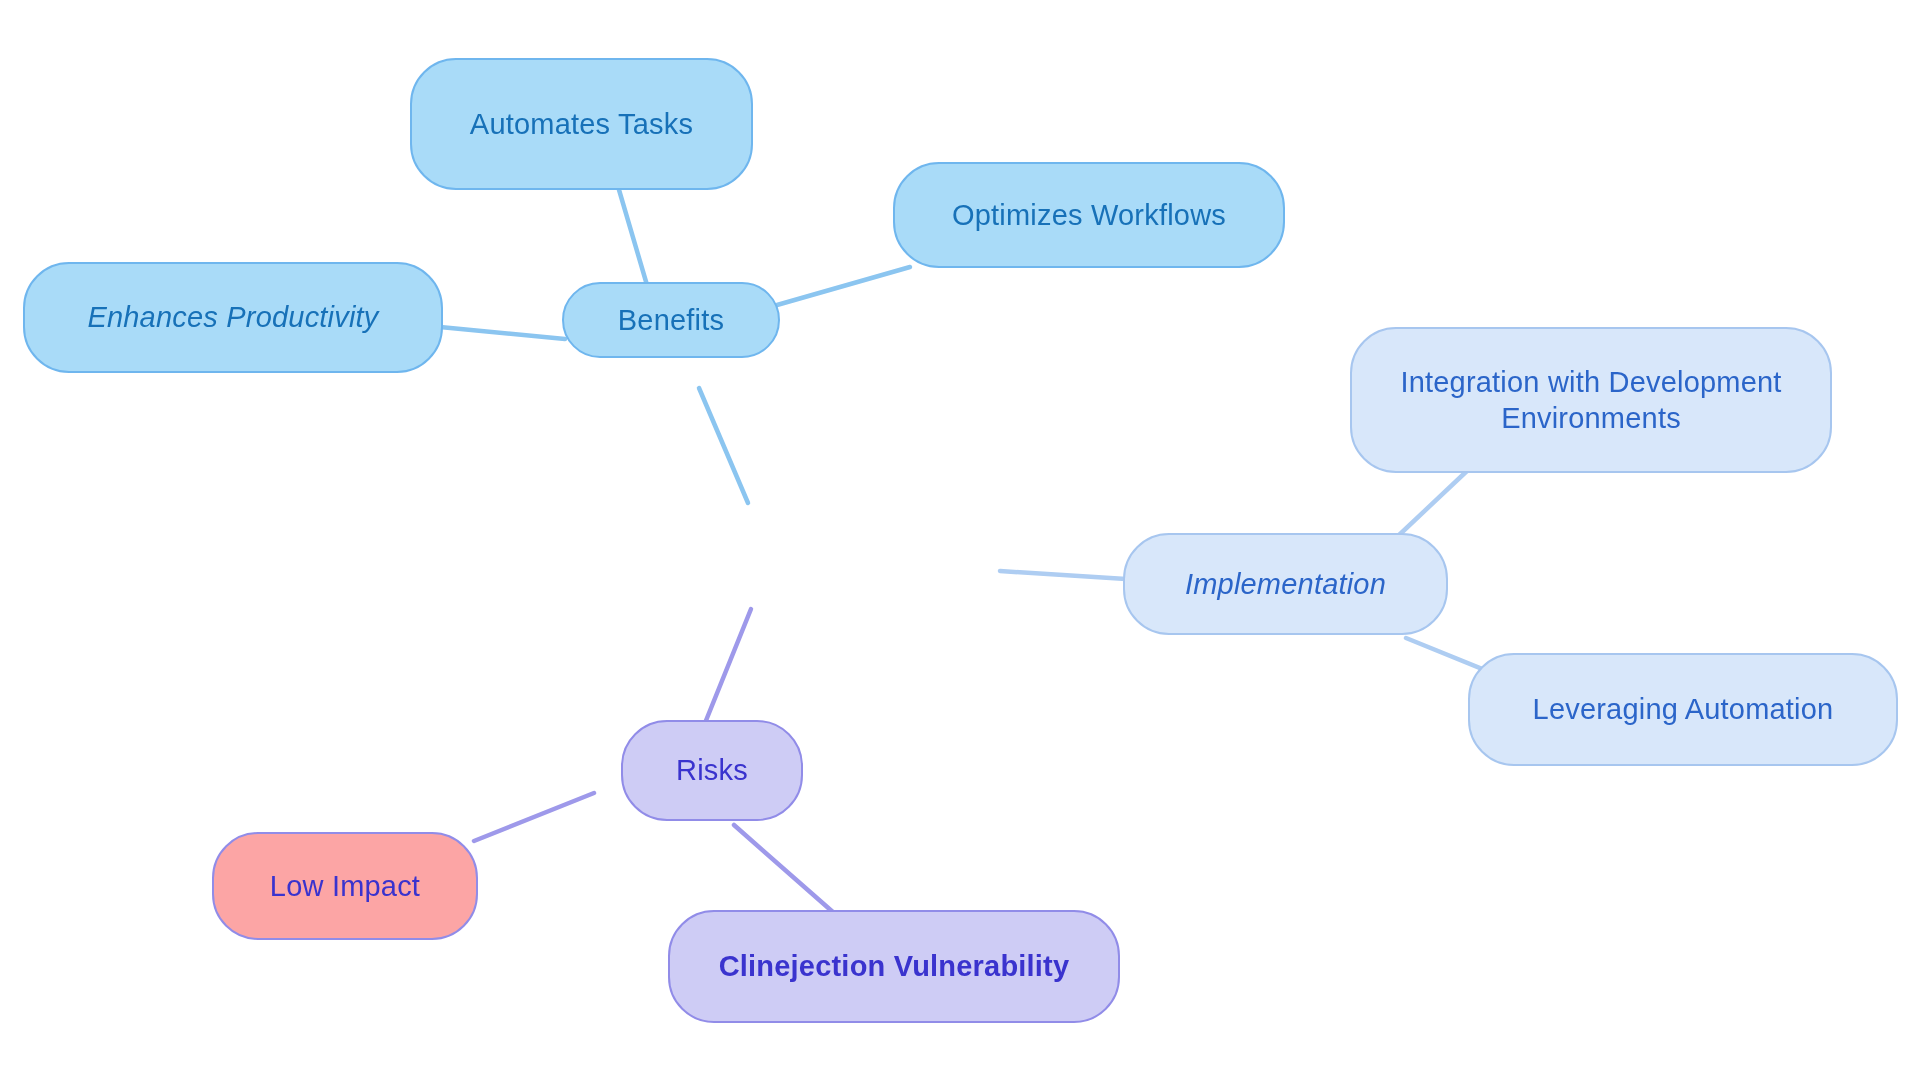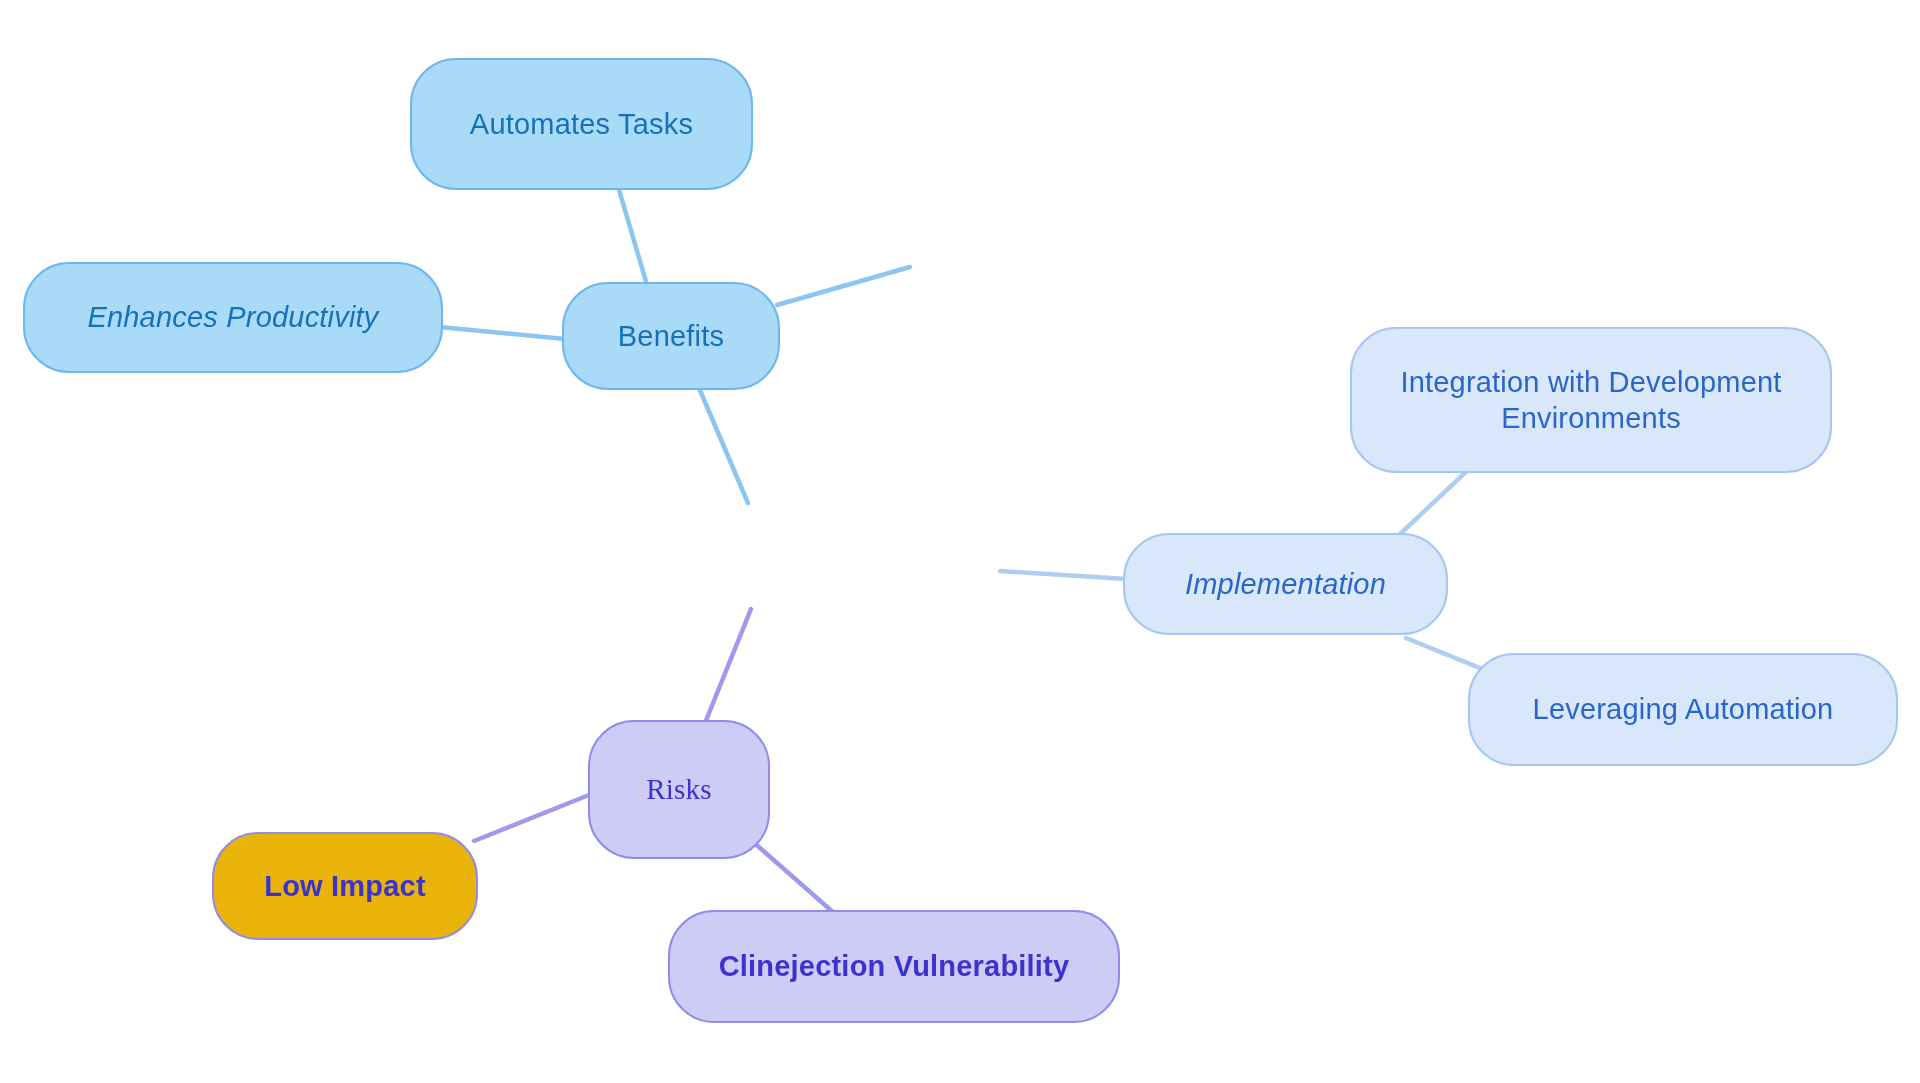--- a/index.html
+++ b/index.html
@@ -39,28 +39,28 @@
     font-size: 29px;
     line-height: 1.25;
     letter-spacing: 0.2px;
   }
   .node .node-label {
     display: block;
     padding: 0 24px;
   }
   
   .n-root          { left: 548px;  top: 500px; width: 455px; height: 112px; font-size: 30px; border-radius: 50px; }
-  .n-benefits      { left: 562px;  top: 282px; width: 218px; height: 108px; }
+  .n-benefits      { left: 562px;  top: 282px; width: 218px; height: 76px; }
   .n-automates     { left: 410px;  top: 58px;  width: 343px; height: 132px; }
   .n-optimizes     { left: 893px;  top: 162px; width: 392px; height: 106px; }
   .n-enhances      { left: 23px;   top: 262px; width: 420px; height: 111px; font-style: italic; }
   .n-implementation{ left: 1123px; top: 533px; width: 325px; height: 102px; font-style: italic; }
   .n-integration   { left: 1350px; top: 327px; width: 482px; height: 146px; }
   .n-leveraging    { left: 1468px; top: 653px; width: 430px; height: 113px; }
-  .n-risks         { left: 588px;  top: 720px; width: 182px; height: 139px; font-family: Liberation Serif, serif; }
+  .n-risks         { left: 621px;  top: 720px; width: 182px; height: 101px; }
   .n-lowimpact     { left: 212px;  top: 832px; width: 266px; height: 108px; }
   .n-clinejection  { left: 668px;  top: 910px; width: 452px; height: 113px; }
 </style>
 </head>
 <body>
 
 <div class="canvas">
 
   <svg class="edges" viewBox="0 0 1920 1083">
     <line class="edge" x1="748" y1="503" x2="699" y2="388" style="stroke: rgb(139, 197, 240);"></line>
@@ -77,20 +77,23 @@
 
 
   <div class="node n-benefits" style="background-color: rgb(169, 219, 248); border-color: rgb(111, 182, 238); color: rgb(23, 113, 184);">
     <span class="node-label">Benefits</span>
   </div>
 
   <div class="node n-automates" style="background-color: rgb(169, 219, 248); border-color: rgb(111, 182, 238); color: rgb(23, 113, 184);">
     <span class="node-label">Automates Tasks</span>
   </div>
 
+  <div class="node n-optimizes" style="background-color: rgb(169, 219, 248); border-color: rgb(111, 182, 238); color: rgb(23, 113, 184);">
+    <span class="node-label">Optimizes Workflows</span>
+  </div>
 
   <div class="node n-enhances" style="background-color: rgb(169, 219, 248); border-color: rgb(111, 182, 238); color: rgb(23, 113, 184);">
     <span class="node-label">Enhances Productivity</span>
   </div>
 
   <div class="node n-implementation" style="background-color: rgb(216, 231, 250); border-color: rgb(167, 198, 239); color: rgb(43, 101, 201);">
     <span class="node-label">Implementation</span>
   </div>
 
   <div class="node n-integration" style="background-color: rgb(216, 231, 250); border-color: rgb(167, 198, 239); color: rgb(43, 101, 201);">
@@ -98,21 +101,21 @@
   </div>
 
   <div class="node n-leveraging" style="background-color: rgb(216, 231, 250); border-color: rgb(167, 198, 239); color: rgb(43, 101, 201);">
     <span class="node-label">Leveraging Automation</span>
   </div>
 
   <div class="node n-risks" style="background-color: rgb(206, 204, 245); border-color: rgb(145, 140, 232); color: rgb(58, 51, 206);">
     <span class="node-label">Risks</span>
   </div>
 
-  <div class="node n-lowimpact" style="background-color: #eab308; border-color: rgb(145, 140, 232); color: rgb(58, 51, 206); font-weight: bold;">
+  <div class="node n-lowimpact" style="background-color: #fca5a5; border-color: rgb(145, 140, 232); color: rgb(58, 51, 206);">
     <span class="node-label">Low Impact</span>
   </div>
 
   <div class="node n-clinejection" style="background-color: rgb(206, 204, 245); border-color: rgb(145, 140, 232); color: rgb(58, 51, 206); font-weight: bold;">
     <span class="node-label">Clinejection Vulnerability</span>
   </div>
 
 </div>
 
 </body></html>

